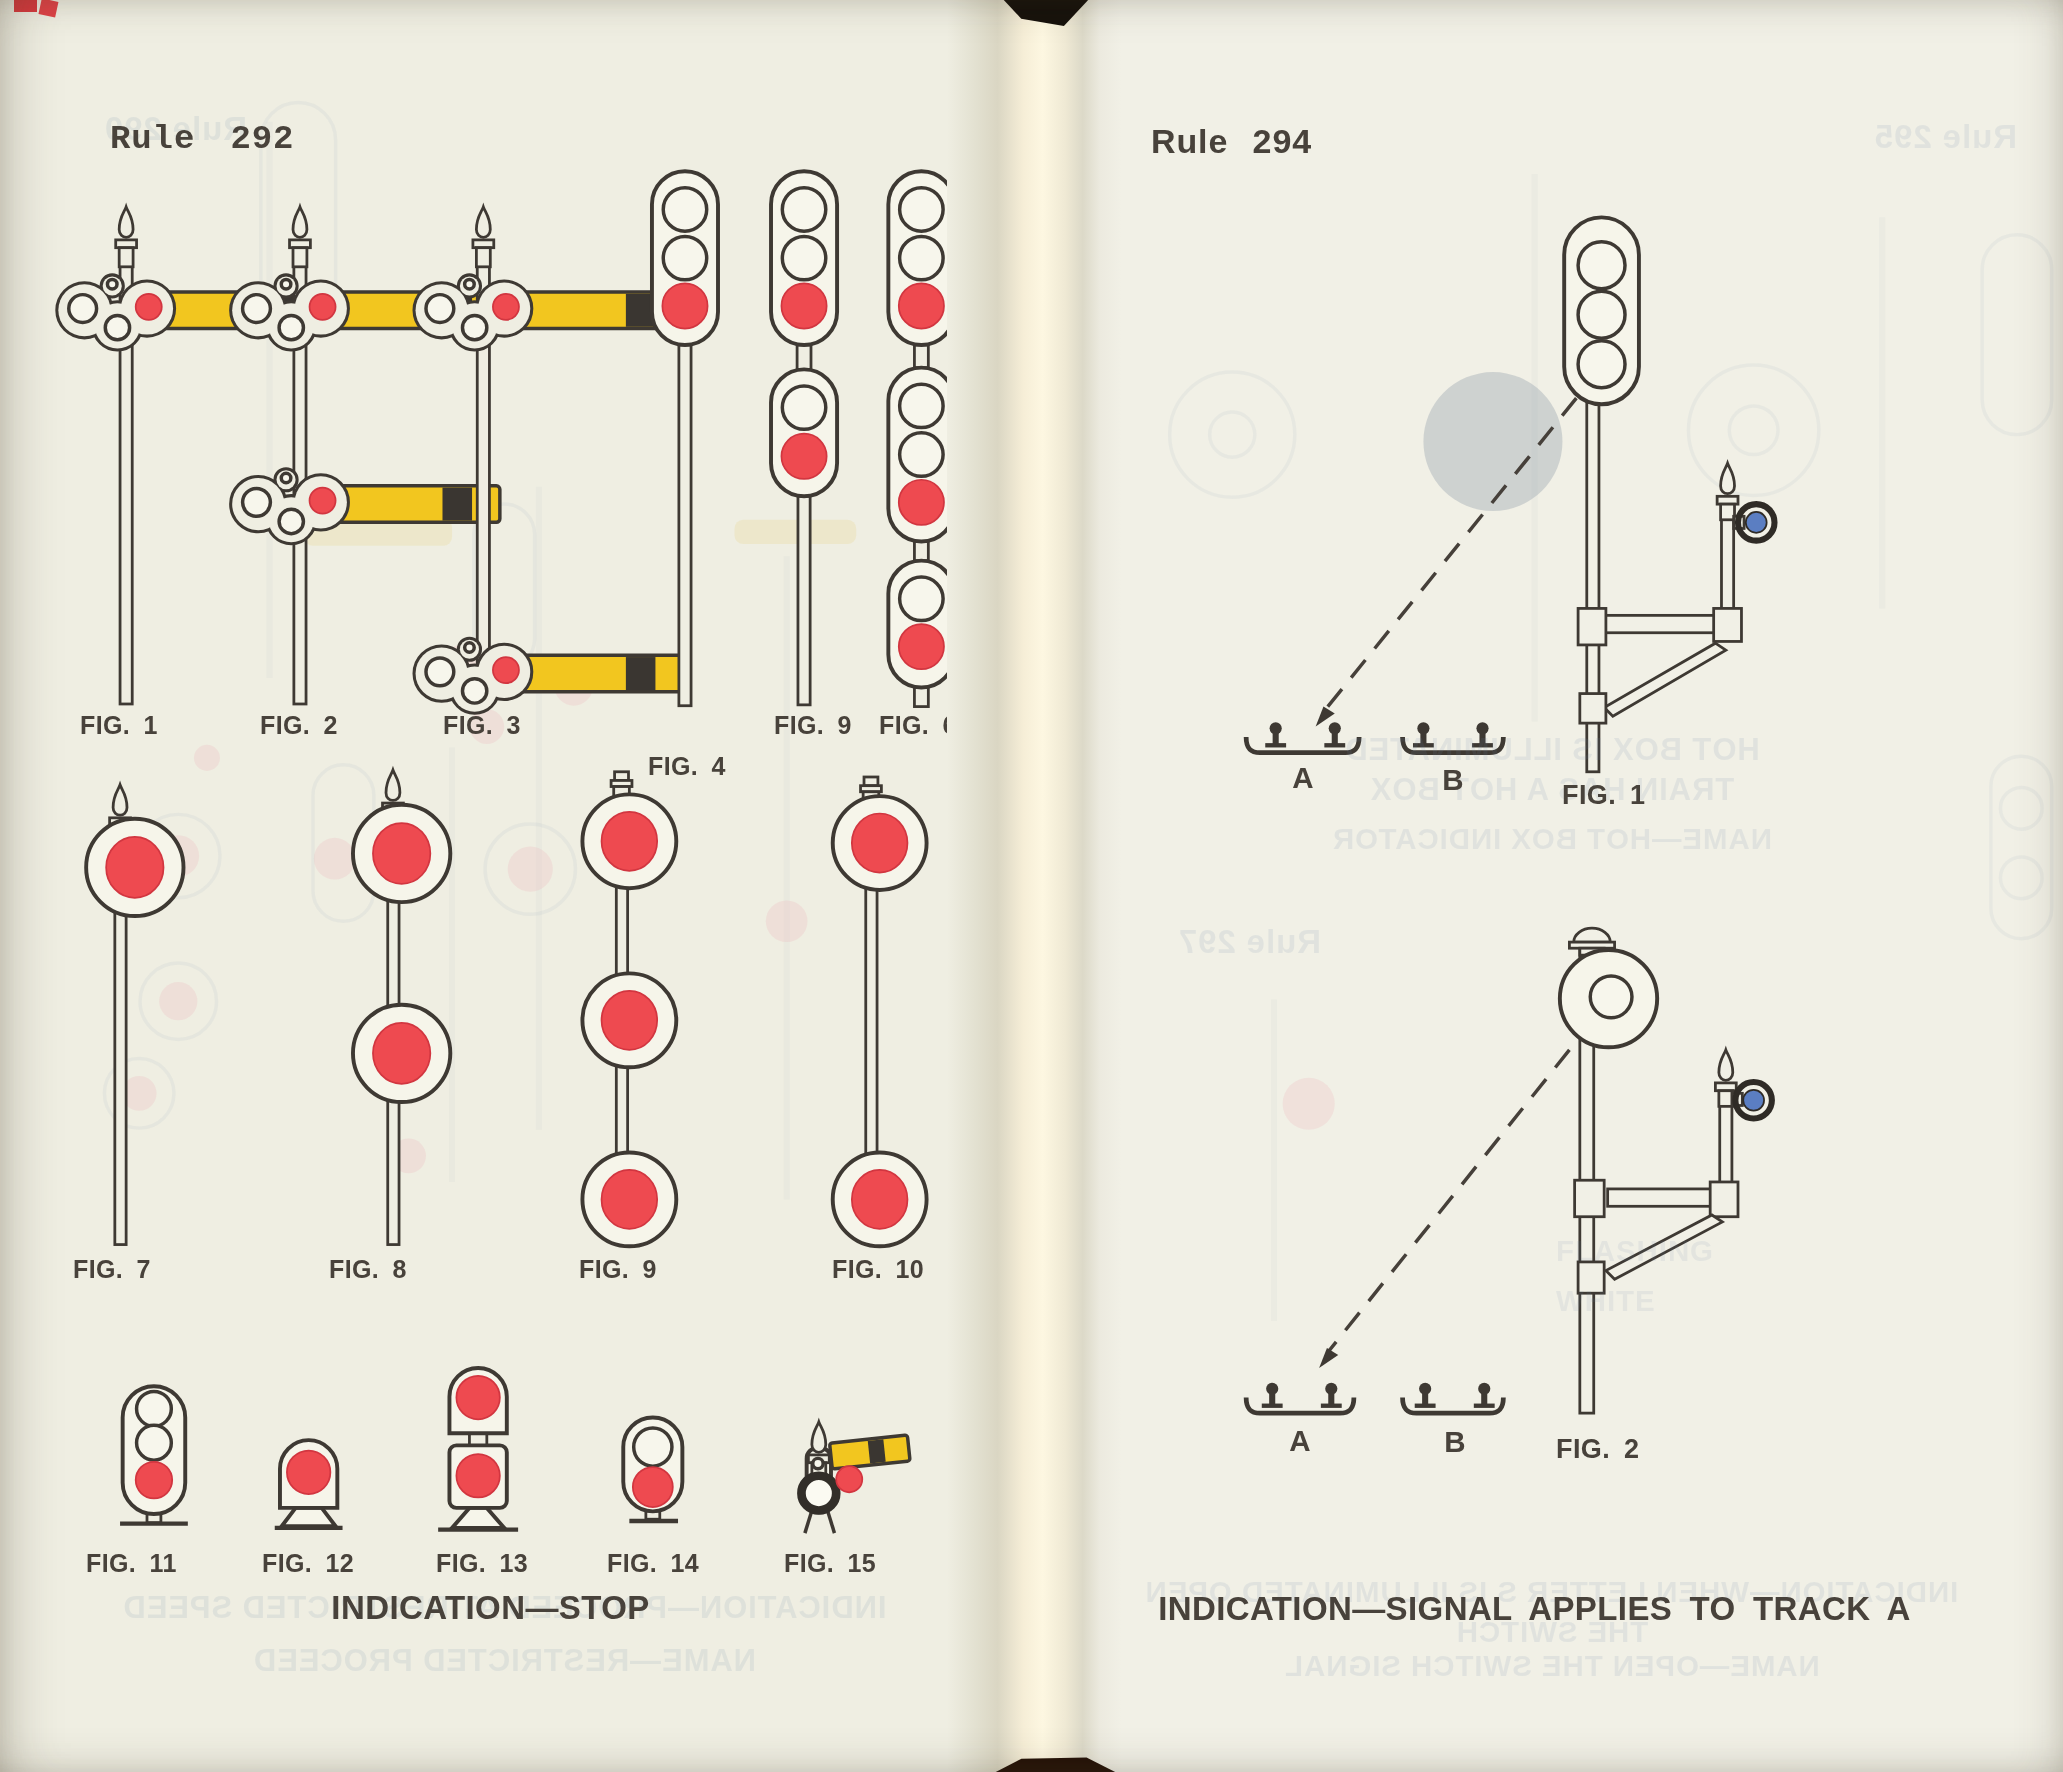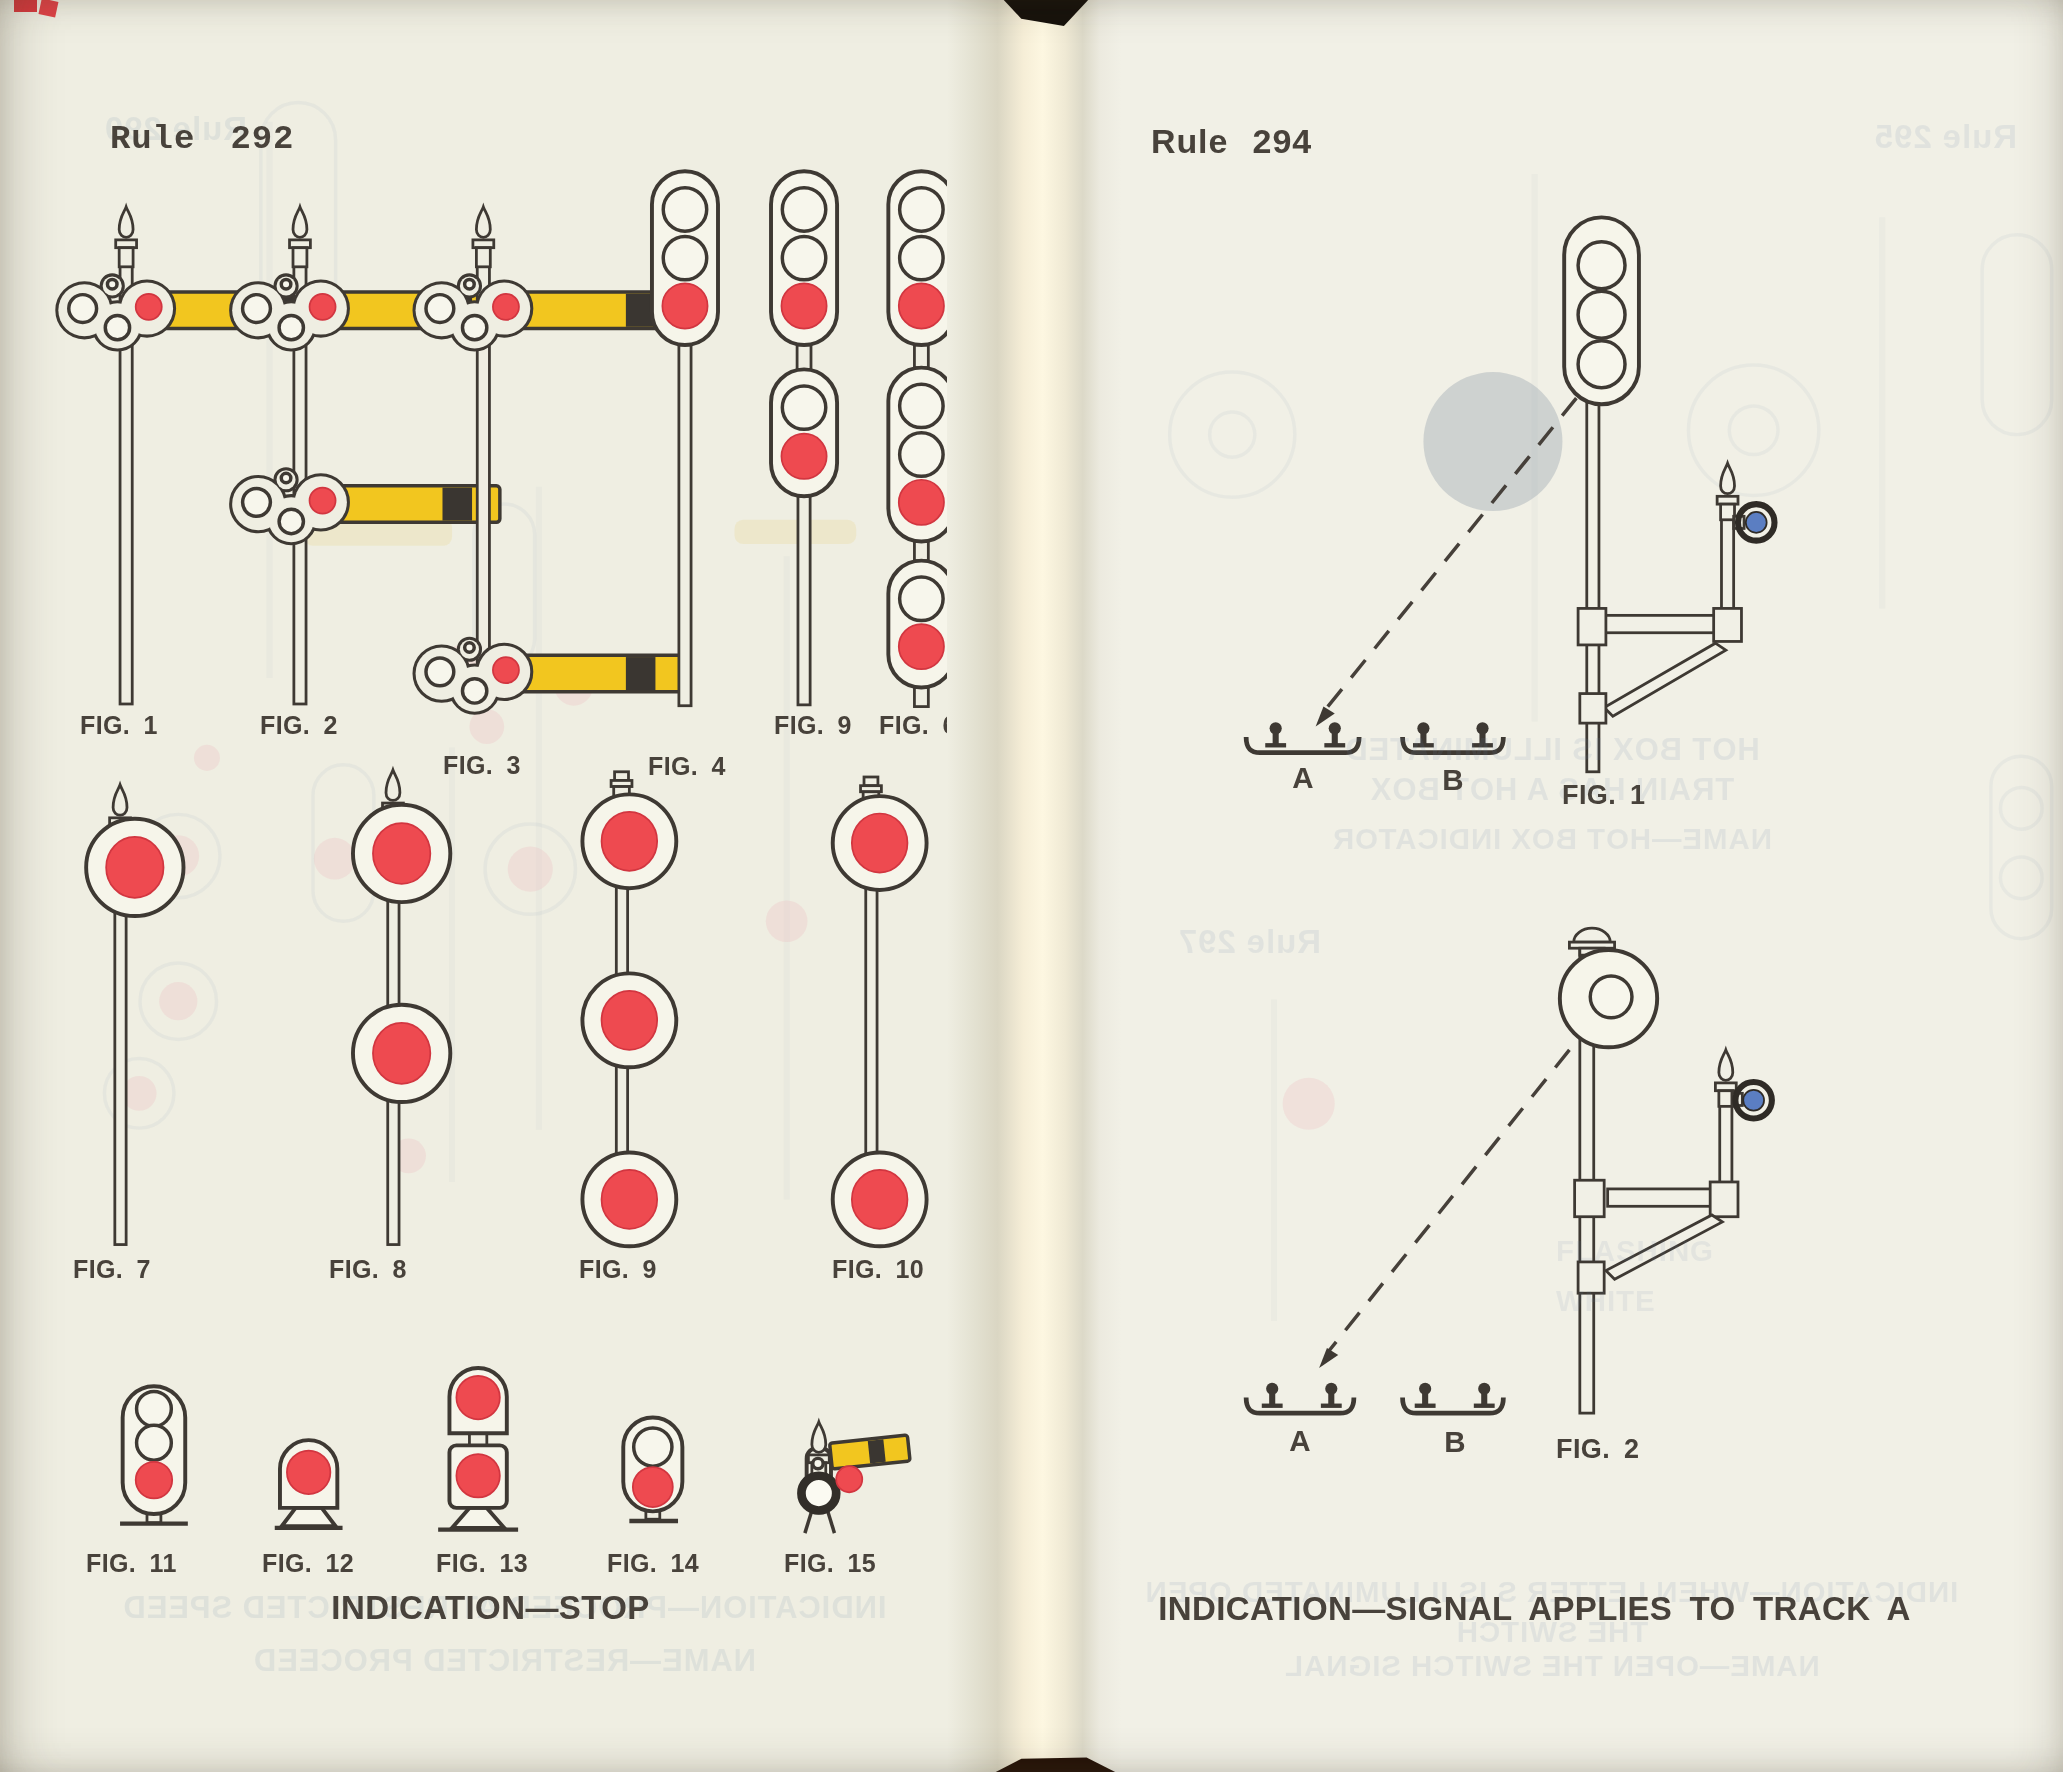--- a/index.html
+++ b/index.html
@@ -255,21 +255,21 @@
     </svg>
 
     <div class="ghost ctr" style="left:35px;top:1590px;width:939px;font-size:31px;">INDICATION—PROCEED AT RESTRICTED SPEED</div>
     <div class="ghost ctr" style="left:35px;top:1643px;width:939px;font-size:31px;">NAME—RESTRICTED PROCEED</div>
     <div class="ghost" style="left:104px;top:110px;font-size:33px;">Rule 290</div>
 
     <div class="t rule" style="left:110px;top:120px;font-family:Liberation Mono, monospace;">Rule 292</div>
 
     <div class="t figcap" style="left:80px;top:711px;">FIG. 1</div>
     <div class="t figcap" style="left:260px;top:711px;">FIG. 2</div>
-    <div class="t figcap" style="left:443px;top:711px;margin-top:40px;">FIG. 3</div>
+    <div class="t figcap" style="left:443px;top:711px;">FIG. 3</div>
     <div class="t figcap" style="left:648px;top:752px;">FIG. 4</div>
     <div class="t figcap" style="left:774px;top:711px;">FIG. 9</div>
     <div class="t figcap" style="left:879px;top:711px;">FIG. 6</div>
 
     <div class="t figcap" style="left:73px;top:1255px;">FIG. 7</div>
     <div class="t figcap" style="left:329px;top:1255px;">FIG. 8</div>
     <div class="t figcap" style="left:579px;top:1255px;">FIG. 9</div>
     <div class="t figcap" style="left:832px;top:1255px;">FIG. 10</div>
 
     <div class="t figcap" style="left:86px;top:1549px;">FIG. 11</div>

